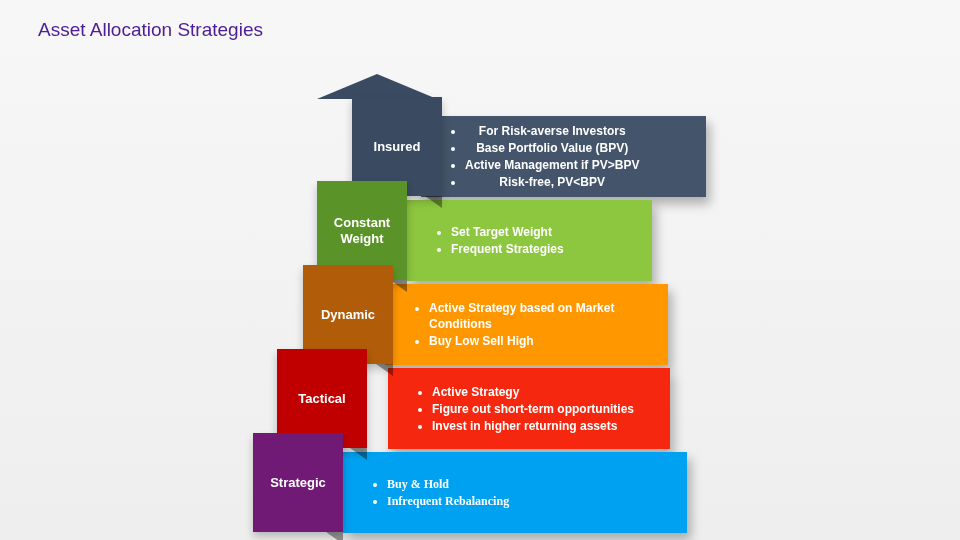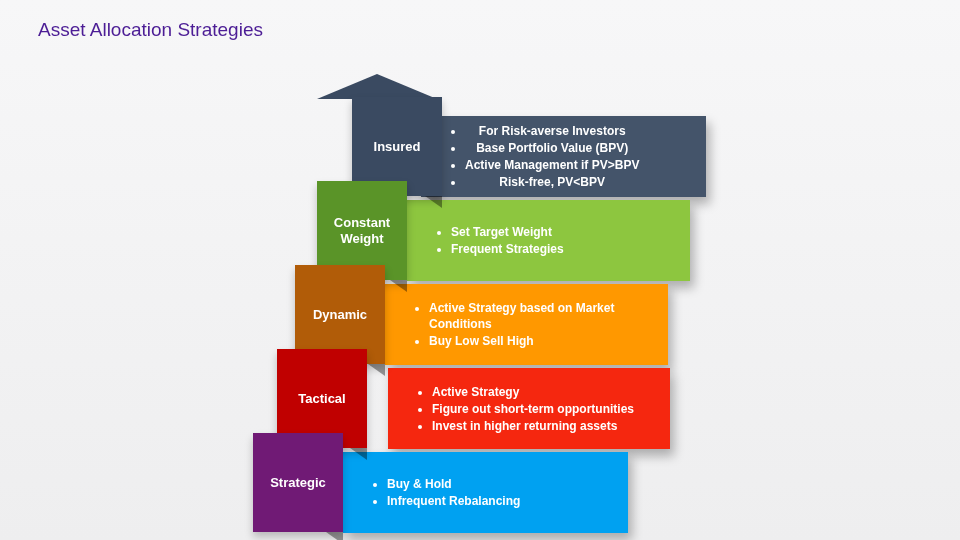--- a/index.html
+++ b/index.html
@@ -46,24 +46,24 @@
     box-shadow:4px 7px 10px rgba(0,0,0,.28);
   }
   .bullets{
     margin:0;padding:0 10px 0 44px;list-style:disc;
     color:#ffffff;font-size:12px;font-weight:700;line-height:16px;
   }
   .bullets li{margin:1px 0;}
 
   
   .l0-box{left:331px;top:97px;margin-left:21px;}  .l0-bar{left:421px;top:116px;width:285px;text-align:center;}
-  .l1-box{left:317px;top:181px;} .l1-bar{left:407px;top:200px;width:283px;}
-  .l2-box{left:295px;top:265px;} .l2-bar{left:385px;top:284px;width:283px;}
+  .l1-box{left:317px;top:181px;} .l1-bar{left:407px;top:200px;width:245px;}
+  .l2-box{left:303px;top:265px;} .l2-bar{left:385px;top:284px;width:283px;}
   .l3-box{left:277px;top:349px;} .l3-bar{left:367px;top:368px;width:282px;margin-left:21px;}
-  .l4-box{left:253px;top:433px;} .l4-bar{left:343px;top:452px;width:285px;}
+  .l4-box{left:253px;top:433px;} .l4-bar{left:343px;top:452px;width:344px;font-family:Liberation Serif, serif;}
 </style>
 </head>
 <body>
 
 <div class="slide">
 
   <div class="header">
     <div class="subtitle">Asset Allocation Strategies</div>
   </div>
 

